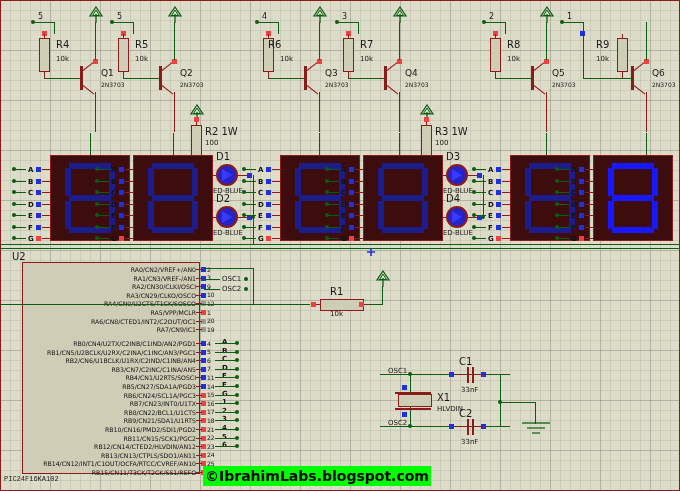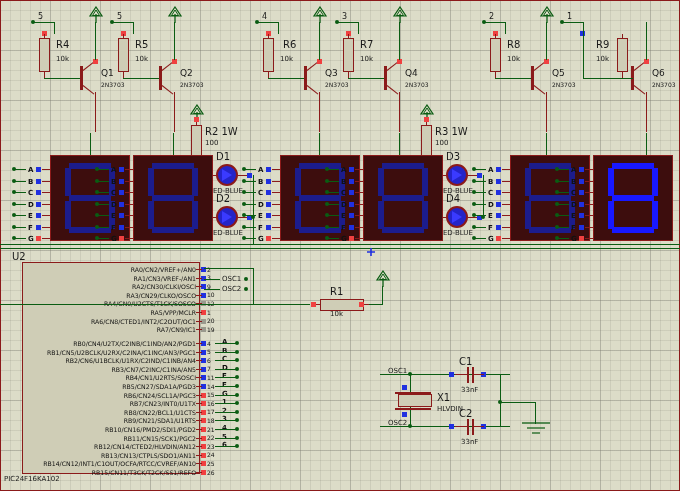--- a/index.html
+++ b/index.html
@@ -110,21 +110,21 @@
   <div class="rwire rv" style="left:174px;top:92px;height:40px;"></div>
 
   <div class="wire wh" style="left:257px;top:22px;width:22px;"></div>
   <div class="node" style="left:255px;top:20px;"></div>
   <div class="lbl" style="left:262px;top:12px;">4</div>
   <div class="wire wv" style="left:278px;top:22px;height:12px;"></div>
   <div class="sq red" style="left:266px;top:31px;"></div>
   <div class="res-v" style="left:263px;top:38px;"></div>
   <div class="rwire rv" style="left:268px;top:34px;height:5px;"></div>
   <div class="rwire rv" style="left:268px;top:72px;height:6px;"></div>
-  <div class="lbl" style="left:283px;top:40px;font-size:10px;">R6</div>
+  <div class="lbl" style="left:268px;top:40px;font-size:10px;">R6</div>
   <div class="lbl-sm" style="left:280px;top:56px;font-size:7px;">10k</div>
   <div class="wire wh" style="left:268px;top:78px;width:36px;"></div>
   <div class="rwire rv" style="left:304px;top:66px;height:24px;width:3px;"></div>
   <div class="rwire" style="left:307px;top:70px;width:14px;height:1px;transform:rotate(-38deg);transform-origin:left center;"></div>
   <div class="rwire" style="left:307px;top:85px;width:14px;height:1px;transform:rotate(38deg);transform-origin:left center;"></div>
   <div class="lbl" style="left:325px;top:69px;font-size:9px;">Q3</div>
   <div class="lbl-sm" style="left:325px;top:81px;">2N3703</div>
   <div class="sq red" style="left:317px;top:59px;"></div>
   <div class="wire wv" style="left:319px;top:22px;height:38px;"></div>
   <div class="pwr" style="left:312px;top:6px;">
@@ -555,21 +555,21 @@
       <div class="node" style="left: 555px; top: 224.5px;"></div>
       <div class="wire wh" style="left: 557px; top: 238px; width: 12px;"></div>
       <div class="pinrow" style="left: 571px; top: 235px;">G</div>
       <div class="sq red" style="left: 579px; top: 236px;"></div>
       <div class="rwire rh" style="left: 585px; top: 238px; width: 8px;"></div>
       <div class="node" style="left: 555px; top: 236px;"></div>
     </div>
 
   <div class="lbl" style="left:12px;top:252px;font-size:10px;">U2</div>
   <div class="mcu" style="left:22px;top:262px;width:178px;height:212px;"></div>
-  <div class="lbl-sm" style="left:4px;top:476px;font-size:7px;">PIC24F16KA102</div>
+  <div class="lbl-sm" style="left:4px;top:476px;font-size:7px;font-family:Liberation Mono, monospace;">PIC24F16KA102</div>
 
   <div id="mcu-porta">
       <div class="mcupin" style="left: 20px; top: 266px; width: 176px;">RA0/CN2/VREF+/AN0</div>
       <div class="pinnum" style="left: 207px; top: 265.5px;">2</div>
       <div class="sq blue" style="left: 201px; top: 267px;"></div>
       <div class="rwire rh" style="left: 196px; top: 269px; width: 6px;"></div>
       <div class="mcupin" style="left: 20px; top: 274.6px; width: 176px;">RA1/CN3/VREF-/AN1</div>
       <div class="pinnum" style="left: 207px; top: 274.1px;">3</div>
       <div class="sq blue" style="left: 201px; top: 275.6px;"></div>
       <div class="rwire rh" style="left: 196px; top: 277.6px; width: 6px;"></div>
@@ -782,13 +782,14 @@
   </div>
 
   <div class="wire wh" style="left:0px;top:244px;width:680px;"></div>
   <div class="wire wh" style="left:0px;top:248px;width:680px;"></div>
   <div style="position:absolute;left:367px;top:241px;width:8px;height:8px;">
     <svg width="8" height="8" viewBox="0 0 8 8">
         <path d="M4 0 V8 M0 4 H8" stroke="#2030e0" stroke-width="1.6"></path>
       </svg>
   </div>
 
+  <div class="wm" style="left:203px;top:466px;">©IbrahimLabs.blogspot.com</div>
 </div>
 
 </body></html>

